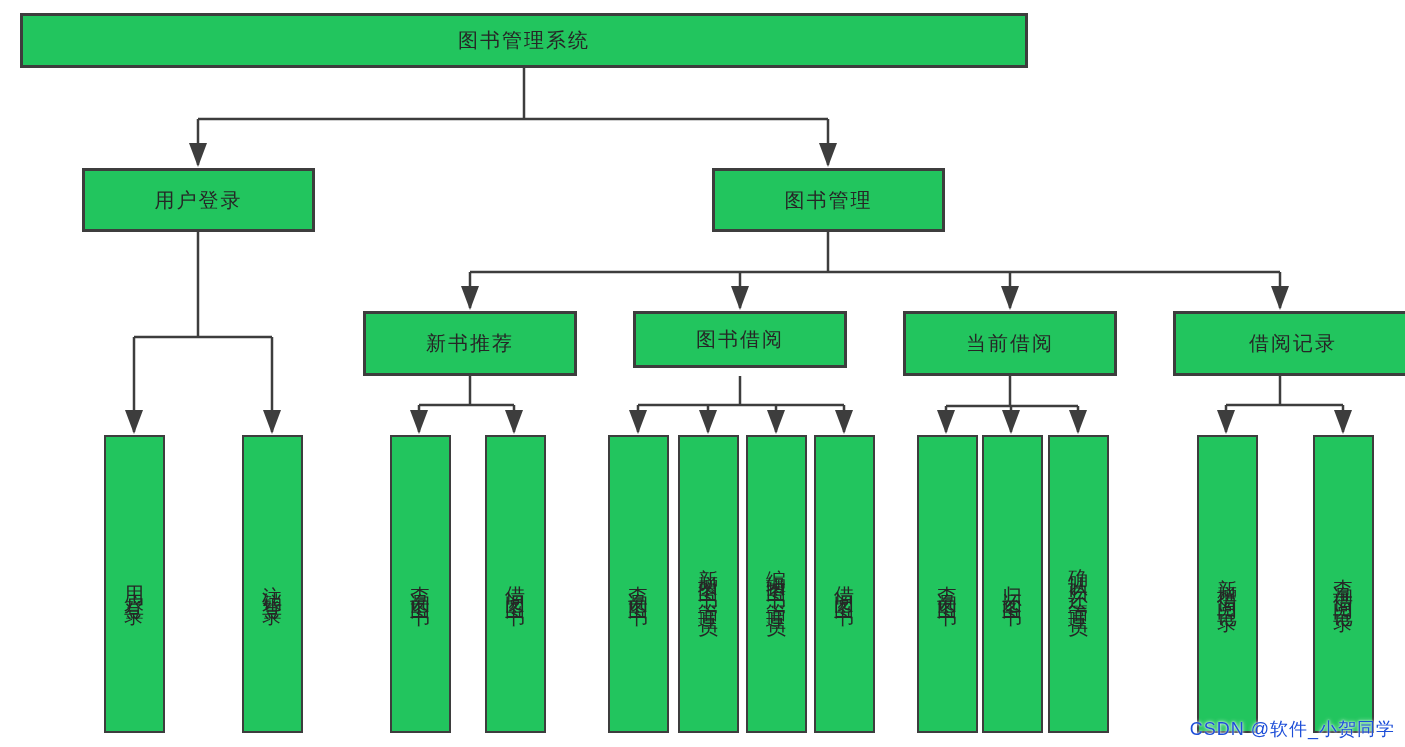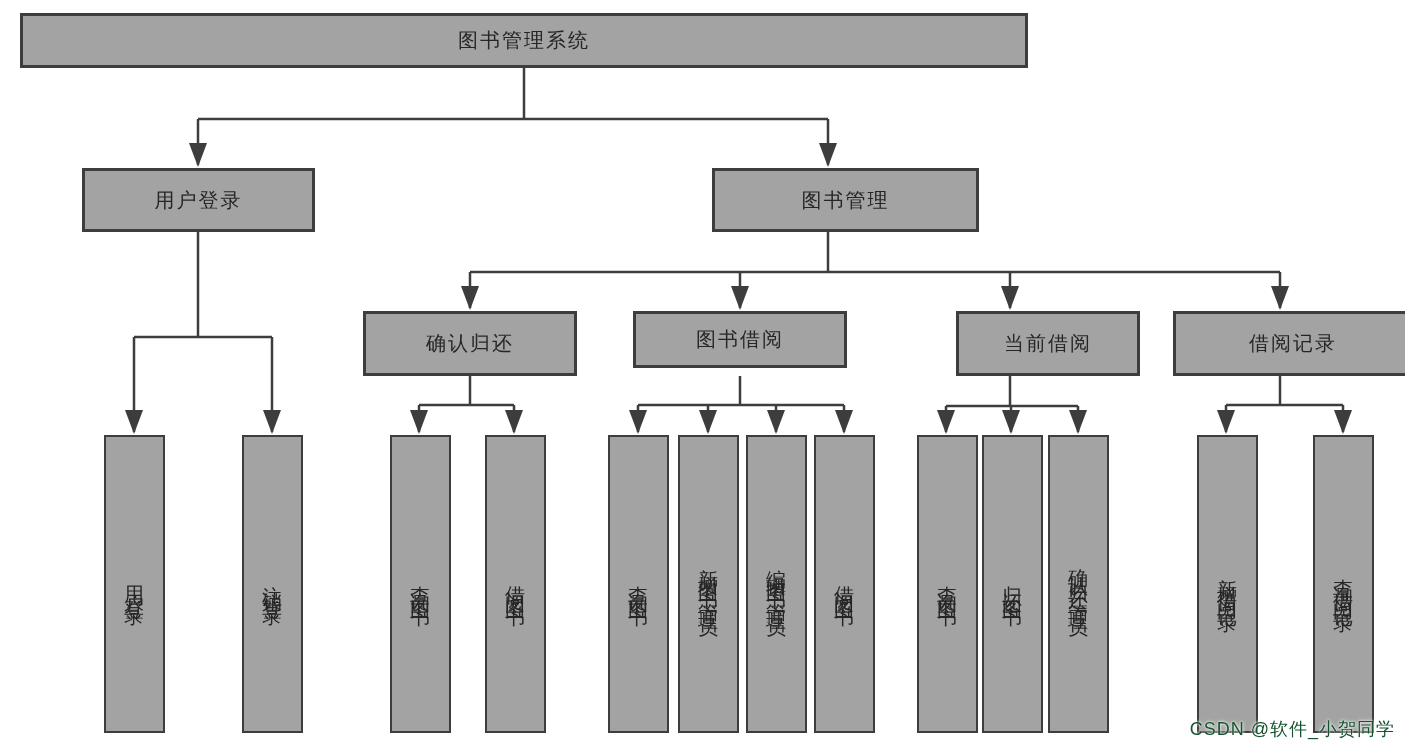--- a/index.html
+++ b/index.html
@@ -6,21 +6,21 @@
   #canvas{
     position:relative;
     width:1405px;height:747px;
     background:#ffffff;
     font-family:"Liberation Sans","DejaVu Sans",sans-serif;
     overflow:hidden;
   }
   #wires{position:absolute;left:0;top:0;width:1405px;height:747px;}
   .box{
     position:absolute;
-    background:#a3a3a3;
+    background:#22c55e;
     border:3px solid #3d3d3d;
     box-sizing:border-box;
     display:flex;align-items:center;justify-content:center;
     color:#262626;
     font-size:20px;
     letter-spacing:2px;
   }
   .box.root{border-width:3px;}
   .box.v{
     border-width:2.5px;
@@ -30,21 +30,21 @@
     writing-mode:vertical-rl;
     text-orientation:mixed;
     letter-spacing:7px;
     line-height:1;
     white-space:nowrap;
   }
   .watermark{
     position:absolute;
     right:10px;bottom:6px;
     font-size:18px;
-    color:#14532d;
+    color:#1d4ed8;
     letter-spacing:1px;
     text-shadow:0 0 2px #ffffff,0 0 4px #ffffff;
     z-index:5;
   }
 </style>
 </head>
 <body>
 
 <div id="canvas">
 
@@ -98,31 +98,31 @@
     </g>
   </svg>
 
   <div class="box root" style="left:20px;top:13px;width:1008px;height:55px">
     <span class="lbl">图书管理系统</span>
   </div>
 
   <div class="box" style="left:82px;top:168px;width:233px;height:64px">
     <span class="lbl">用户登录</span>
   </div>
-  <div class="box" style="left:712px;top:168px;width:267px;height:64px">
+  <div class="box" style="left:712px;top:168px;width:233px;height:64px">
     <span class="lbl">图书管理</span>
   </div>
 
   <div class="box" style="left:363px;top:311px;width:214px;height:65px">
-    <span class="lbl">确认归还</span>
+    <span class="lbl">新书推荐</span>
   </div>
   <div class="box" style="left:633px;top:311px;width:214px;height:57px">
     <span class="lbl">图书借阅</span>
   </div>
-  <div class="box" style="left:956px;top:311px;width:184px;height:65px">
+  <div class="box" style="left:903px;top:311px;width:214px;height:65px">
     <span class="lbl">当前借阅</span>
   </div>
   <div class="box" style="left:1173px;top:311px;width:240px;height:65px">
     <span class="lbl">借阅记录</span>
   </div>
 
   <div class="box v" style="left:104px;top:435px;width:61px;height:298px">
     <span class="lbl">用户登录</span>
   </div>
   <div class="box v" style="left:242px;top:435px;width:61px;height:298px">

